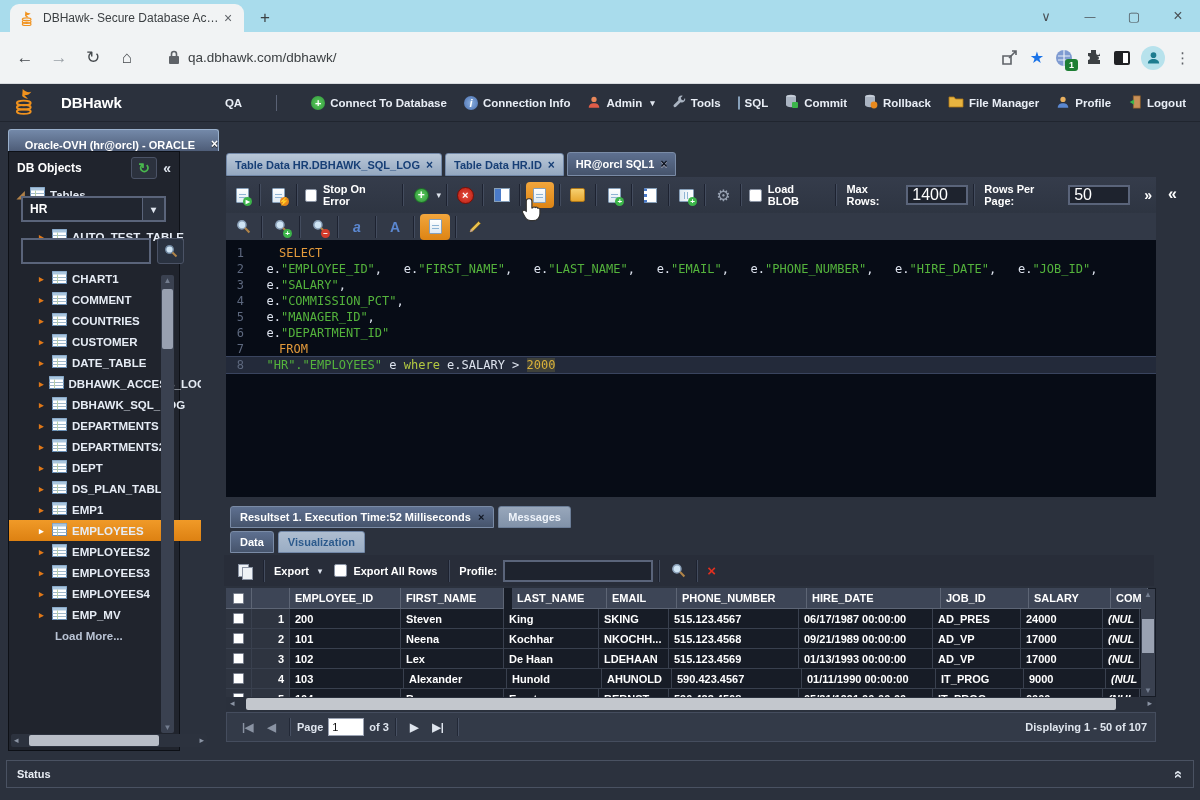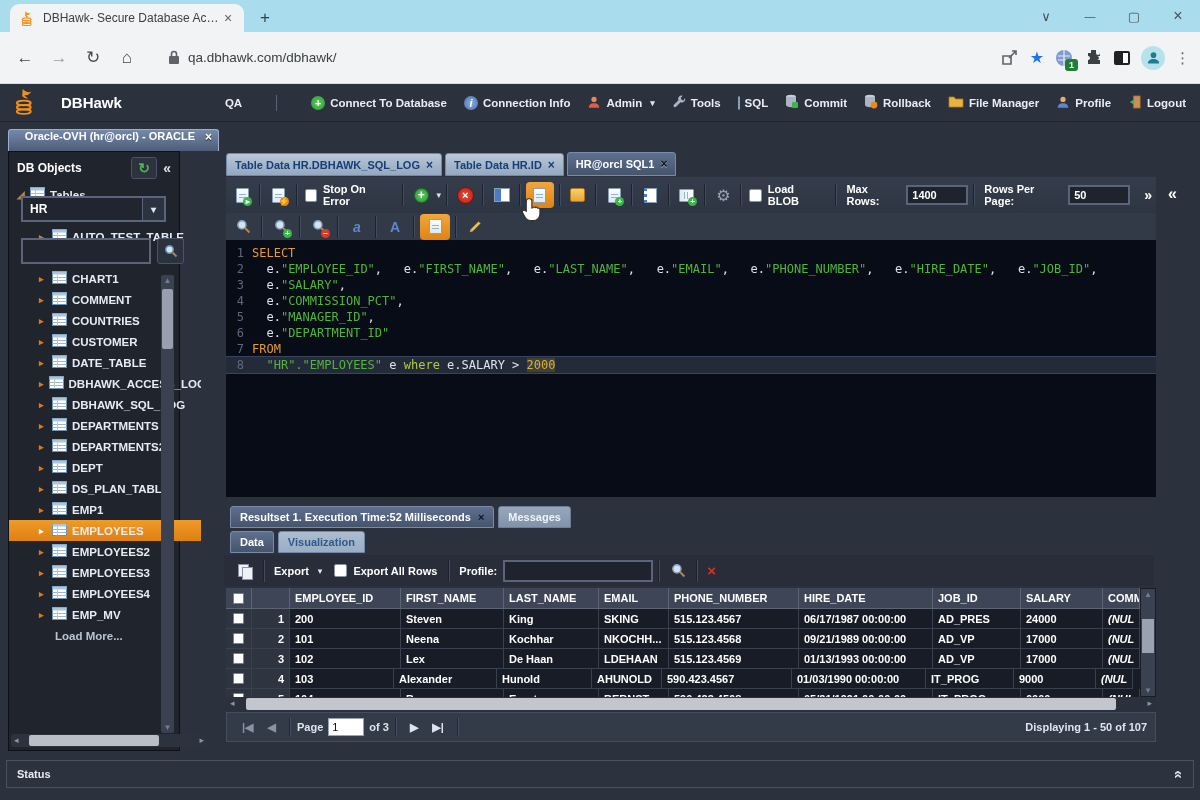--- a/index.html
+++ b/index.html
@@ -38,21 +38,21 @@
   .brand { display:flex; align-items:center; gap:21px; color:#fff; font-weight:bold; font-size:15px; }
   .navitems { margin-left:auto; display:flex; align-items:center; gap:34px; }
   .navitem { display:flex; align-items:center; gap:5px; color:#e9eef6; font-size:11.5px; font-weight:bold; cursor:default;}
   .navdiv { width:1px; height:16px; background:#5a6275; }
   .cic { width:14px; height:14px; border-radius:50%; color:#fff; font-size:11px; font-weight:bold;
          display:flex; align-items:center; justify-content:center; }
 
   
   .conn-tab { left:8px; top:129px; width:211px; height:22px;
               background:linear-gradient(#7489a9,#4e5d78); border:1px solid #9ab0cc; border-bottom:none;
-              border-radius:3px 3px 0 0; display:flex; align-items:flex-start; padding:0 6px; }
+              border-radius:3px 3px 0 0; display:flex; align-items:flex-end; padding:0 0; }
   .conn-tab .t { color:#fff; font-weight:bold; font-size:11px; flex:1; text-align:center; white-space:nowrap; overflow:hidden;}
   .sidepanel { left:8px; top:151px; width:172px; height:600px; background:#20242d; border:1px solid #0d1016; }
   .sp-head { height:32px; display:flex; align-items:center; padding:0 8px; }
   .sp-title { color:#fff; font-weight:bold; font-size:12px; flex:1; }
   .refresh-btn { width:26px; height:22px; background:#2c323e; border:1px solid #4b5366; border-radius:3px;
                  color:#49b84e; font-weight:bold; font-size:14px; display:flex; align-items:center; justify-content:center; margin-right:6px;}
   .collapse-l { color:#dfe5ee; font-size:14px; font-weight:bold; }
   .fld { position:absolute; background:#20252f; border:2px solid #5a647a; color:#fff; font-size:12px; font-weight:bold; }
   .schema-sel { left:12px; top:44px; width:145px; height:26px; display:flex; align-items:center; }
   .schema-sel .v { flex:1; padding-left:7px; }
@@ -88,21 +88,21 @@
   .mtab.active .x { color:#0e1420; text-shadow:0 1px 0 #aab; }
 
   
   .tb1 { left:226px; top:177px; width:930px; height:36px; background:linear-gradient(#353c4b,#2e3542);
          display:flex; align-items:center; padding:0 4px; }
   .tb2 { left:226px; top:213px; width:930px; height:27px; background:#323947; display:flex; align-items:center; padding:0 4px;}
   .tdiv { width:2px; height:22px; border-left:1px solid #1d2230; border-right:1px solid #434c5e; margin:0 5px; }
   .ibtn { width:26px; height:24px; display:flex; align-items:center; justify-content:center; position:relative; }
   .ibtn.active { background:linear-gradient(#f2a63c,#dd8414); border-radius:4px; width:30px; height:26px; }
   .tlabel { color:#fff; font-size:11px; font-weight:bold; margin:0 6px 0 4px; }
-  .tinput { background:#1e232e; border:2px solid #5a647a; color:#fff; font-size:11px; font-weight:bold;
+  .tinput { background:#1e232e; border:2px solid #5a647a; color:#fff; font-size:16px; font-weight:normal;
             height:20px; width:62px; padding:0 4px; }
   .chk { width:13px; height:13px; background:#fff; border:1px solid #8b94a4; border-radius:2px; margin:0 2px; }
   .ovf { color:#fff; font-weight:bold; font-size:14px; margin-left:14px; }
   .collapse-main { left:1160px; top:181px; width:25px; height:26px; color:#fff; font-size:16px; font-weight:bold;
                    display:flex; align-items:center; justify-content:center; }
 
   
   .ic-doc { width:13px; height:15px; background:linear-gradient(#ffffff,#dfeaf2); border:1px solid #87a0ba; border-radius:1px; position:relative;}
   .ic-doc:after { content:""; position:absolute; left:2px; right:2px; top:3px; height:8px;
                   background:repeating-linear-gradient(#0000 0 2px, #8fb4d4 2px 3px); }
@@ -120,21 +120,21 @@
   .ic-note { width:13px; height:15px; background:#fff; border:1px solid #87a0ba; border-left:3px dotted #4a7ac8; }
   .gear { color:#98a2b2; font-size:16px; }
   .caret { color:#dfe5ee; font-size:9px; margin-left:3px; }
 
   
   .editor { left:226px; top:240px; width:930px; height:257px; background:#070c16; padding-top:5px;
             font-family:"DejaVu Sans Mono", monospace; font-size:12px; line-height:16px; }
   .eline { display:flex; white-space:pre; }
   .eline .ln { width:26px; text-align:right; padding-right:8px; color:#5d687e; flex:none; }
   .eline.cur { background:#232a3a; box-shadow:0 -1px 0 #39445e, 0 1px 0 #39445e; }
-  .kw { color:#e39a3b; } .str { color:#54b33c; } .pl { color:#dde3ee; }
+  .kw { color:#e39a3b;margin-left:27px; } .str { color:#54b33c; } .pl { color:#dde3ee; }
   .kw2 { color:#b3c941; } .num { color:#d9b13b; background:rgba(200,180,60,.18); }
 
   
   .rtabs { left:230px; top:505px; height:23px; display:flex; gap:4px; align-items:flex-end;}
   .rtab { height:22px; display:flex; align-items:center; gap:7px; padding:0 9px; border-radius:3px 3px 0 0;
           font-size:11px; font-weight:bold; }
   .rtab.active { background:linear-gradient(#5e7090,#46546c); color:#fff; border:1px solid #7a8ba6; }
   .rtab.idle { background:linear-gradient(#98a7bb,#8192a9); color:#eef3fa; border:1px solid #6c7e98; }
   .vtabs { left:230px; top:530px; height:23px; display:flex; gap:4px; align-items:flex-end; }
 
@@ -789,21 +789,21 @@
   </div>
 
   <div class="abs grid" id="grid">
       <div class="grow head">
         <div class="gcell ctl" style="width: 26px;">
           <span class="gsel"></span>
         </div>
         <div class="gcell ctl" style="width: 38px;"></div>
         <div class="gcell" style="width: 111px;">EMPLOYEE_ID</div>
         <div class="gcell" style="width: 103px;">FIRST_NAME</div>
-        <div class="gcell" style="width: 95px;">LAST_NAME</div>
+        <div class="gcell" style="width: 95px; margin-left: 8px;">LAST_NAME</div>
         <div class="gcell" style="width: 70px;">EMAIL</div>
         <div class="gcell" style="width: 130px;">PHONE_NUMBER</div>
         <div class="gcell" style="width: 134px;">HIRE_DATE</div>
         <div class="gcell" style="width: 88px;">JOB_ID</div>
         <div class="gcell" style="width: 82px;">SALARY</div>
         <div class="gcell" style="width: 37px;">COMMIS</div>
       </div>
       <div class="grow">
         <div class="gcell ctl" style="width: 26px;">
           <span class="gsel"></span>
@@ -847,26 +847,26 @@
         <div class="gcell" style="width: 134px;">01/13/1993 00:00:00</div>
         <div class="gcell" style="width: 88px;">AD_VP</div>
         <div class="gcell" style="width: 82px;">17000</div>
         <div class="gcell nul" style="width: 37px;">(NUL</div>
       </div>
       <div class="grow">
         <div class="gcell ctl" style="width: 26px;">
           <span class="gsel"></span>
         </div>
         <div class="gcell num" style="width: 38px;">4</div>
-        <div class="gcell" style="width: 104px; text-align: right;">103</div>
+        <div class="gcell" style="width: 114px; text-align: right;">103</div>
         <div class="gcell" style="width: 103px;">Alexander</div>
         <div class="gcell" style="width: 95px;">Hunold</div>
         <div class="gcell" style="width: 70px;">AHUNOLD</div>
         <div class="gcell" style="width: 130px;">590.423.4567</div>
-        <div class="gcell" style="width: 134px;">01/03/1990 00:00:00</div>
+        <div class="gcell" style="width: 134px;">01/11/1990 00:00:00</div>
         <div class="gcell" style="width: 88px;">IT_PROG</div>
         <div class="gcell" style="width: 82px;">9000</div>
         <div class="gcell nul" style="width: 37px;">(NUL</div>
       </div>
       <div class="grow">
         <div class="gcell ctl" style="width: 26px;">
           <span class="gsel"></span>
         </div>
         <div class="gcell num" style="width: 38px;">5</div>
         <div class="gcell" style="width: 111px;">104</div>

